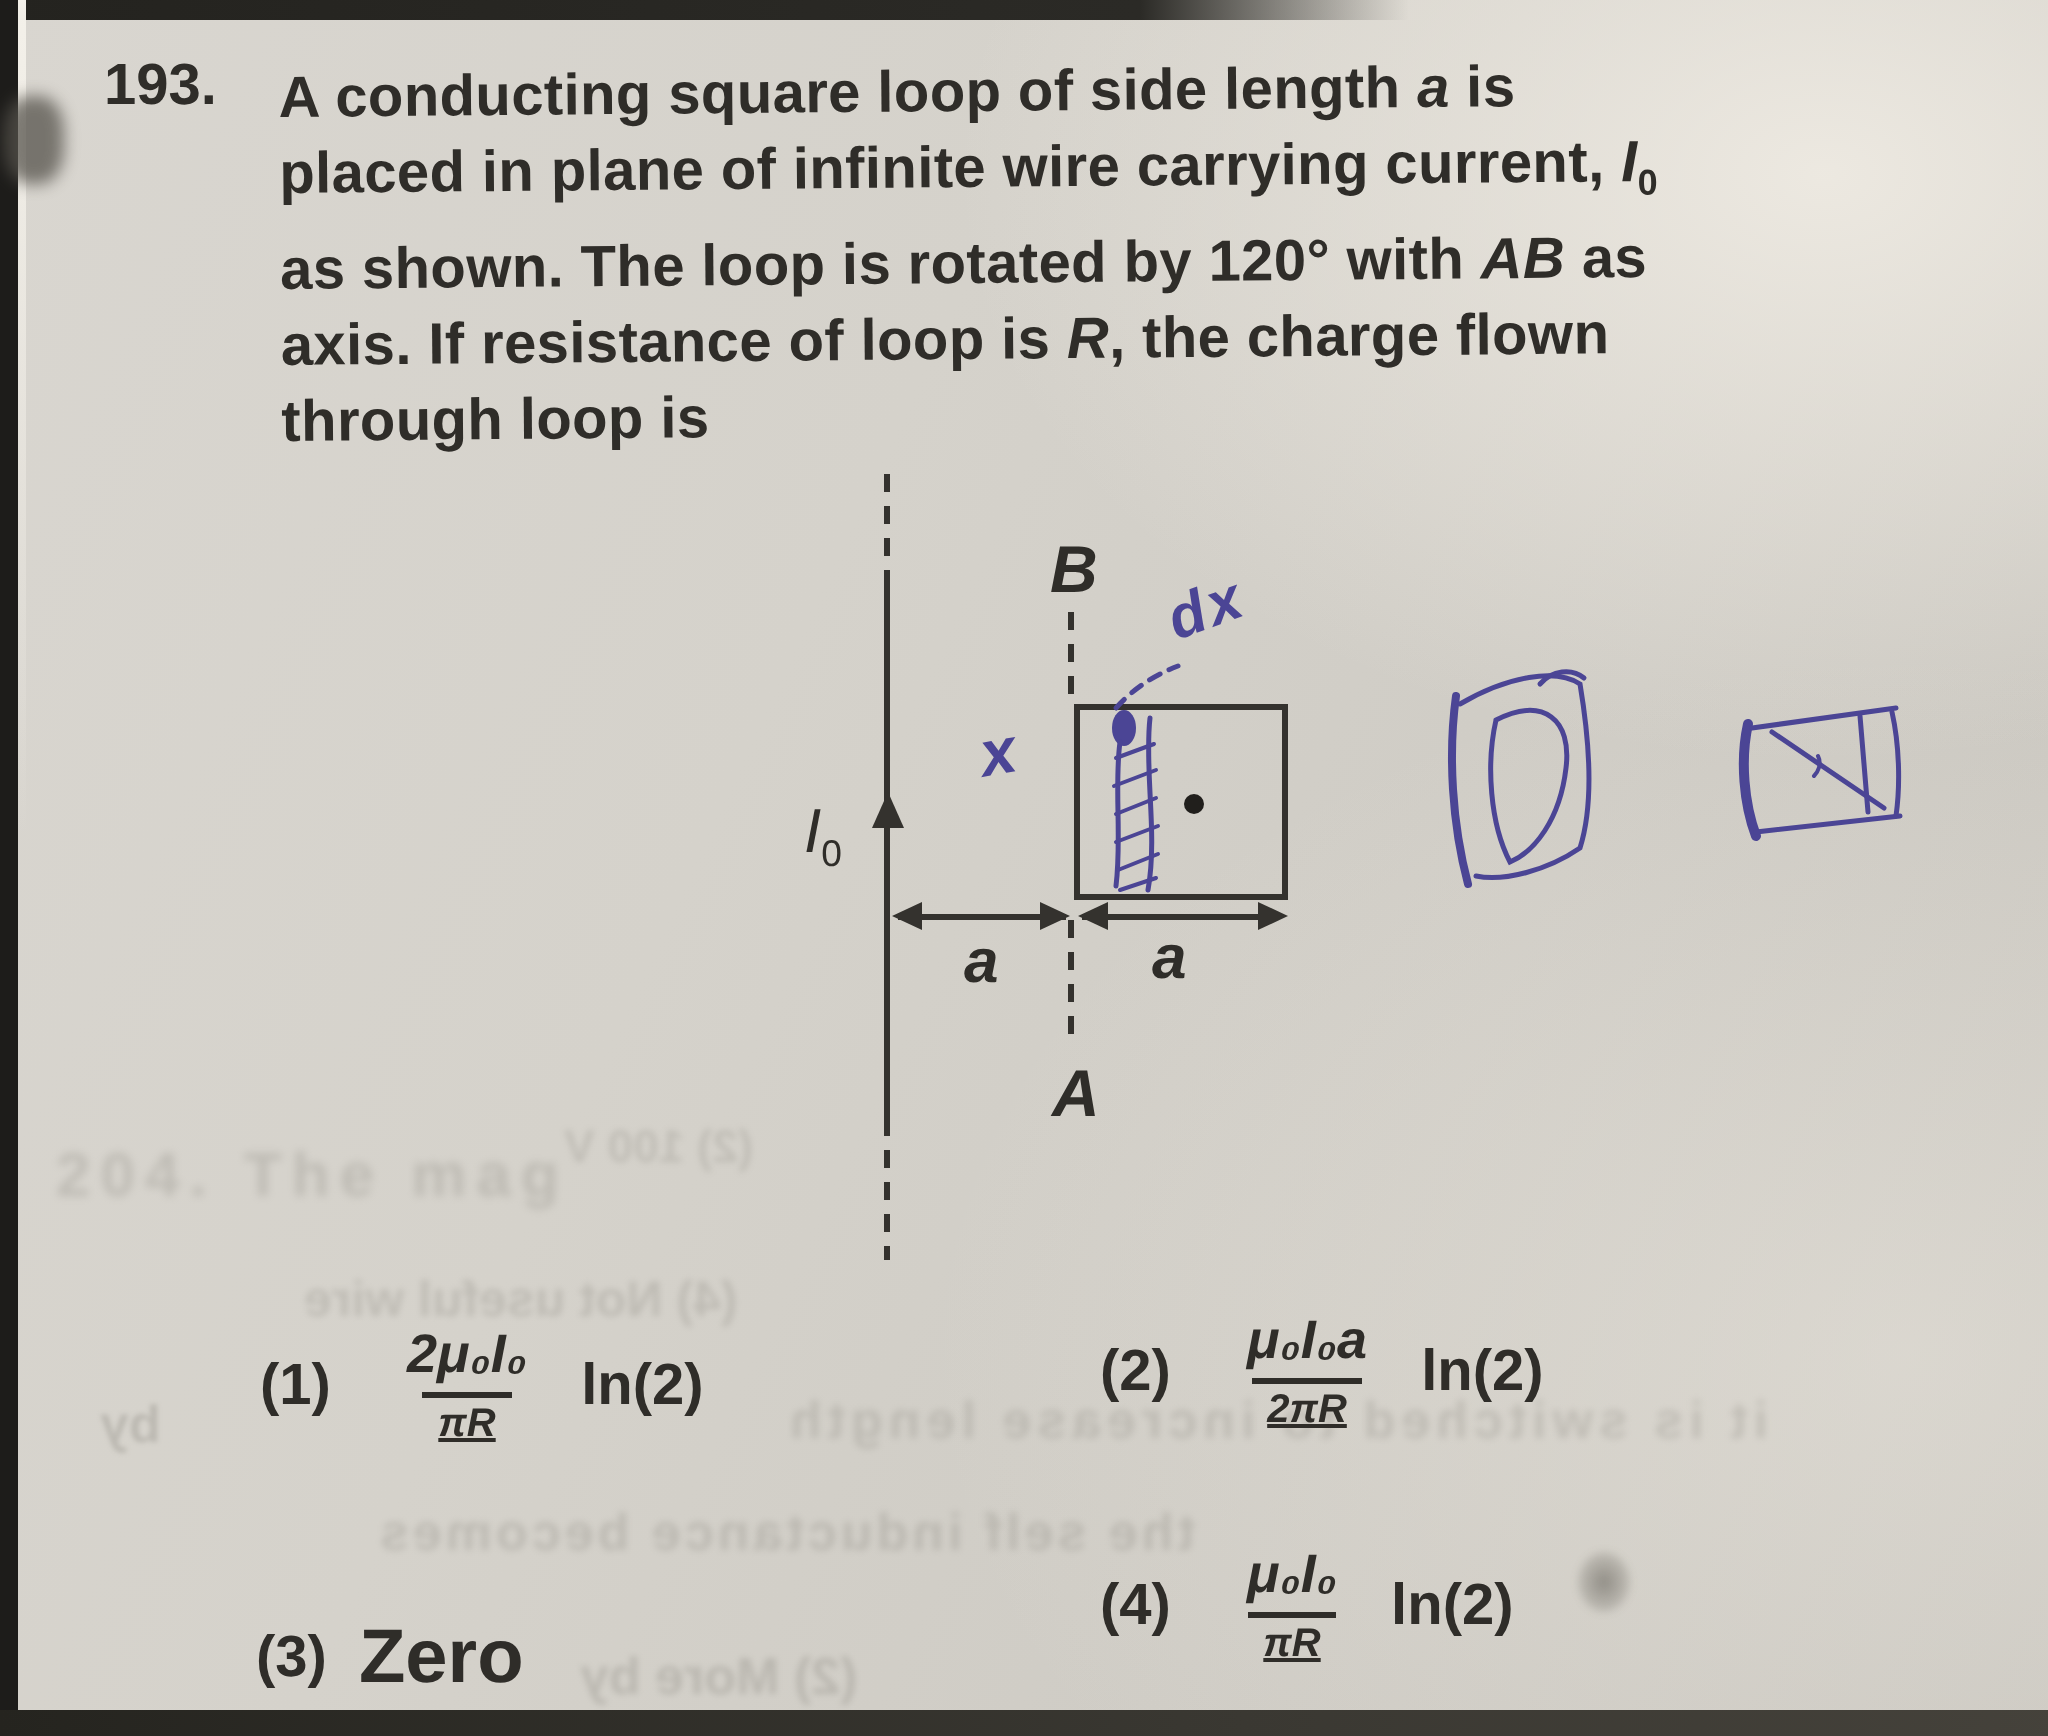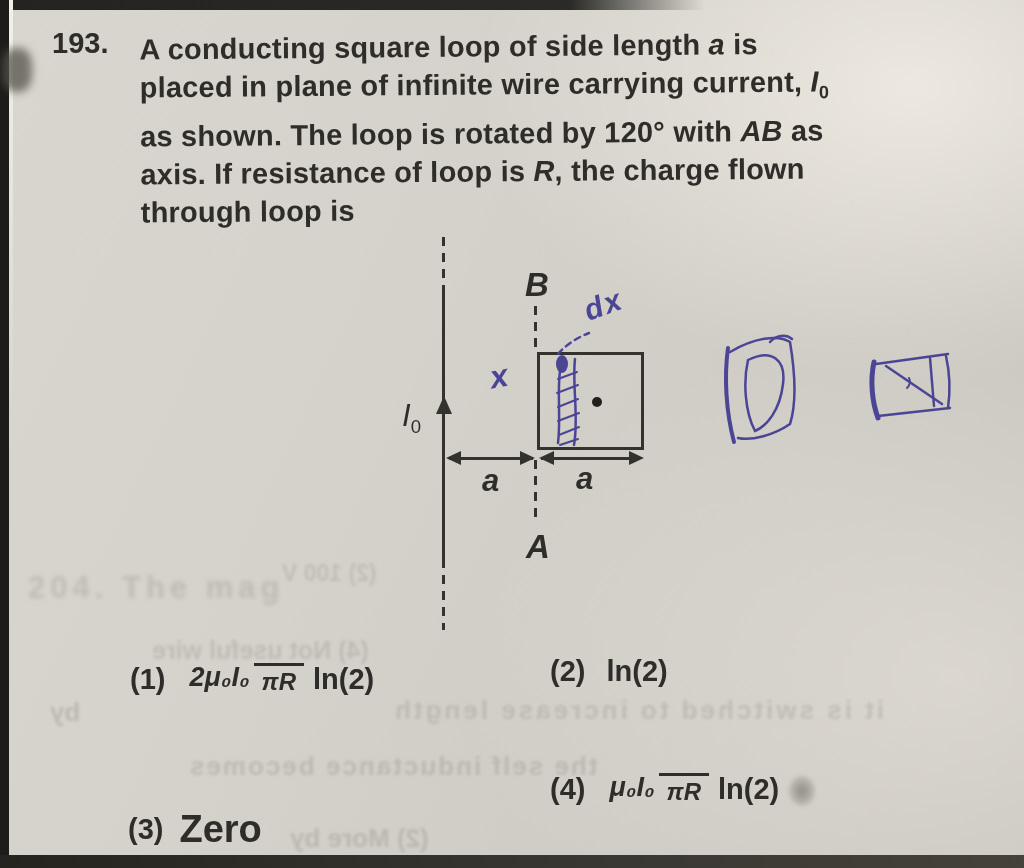--- a/index.html
+++ b/index.html
@@ -49,23 +49,23 @@
   .ah{position:absolute;top:451px;width:0;height:0;border-top:7.5px solid transparent;border-bottom:7.5px solid transparent;}
   .ah.r{border-left:15px solid #34322e;}
   .ah.l{border-right:15px solid #34322e;}
   .hw{position:absolute;font-style:italic;font-weight:700;color:#4b4595;}
   .ink-svg{position:absolute;}
   .ink-svg path,.ink-svg line{stroke:#4b4595;fill:none;stroke-linecap:round;}
 
   
   .opt{position:absolute;display:flex;align-items:center;white-space:nowrap;}
   .olabel{font-size:29px;font-weight:700;margin-right:16px;}
-  .frac{display:inline-flex;flex-direction:row;align-items:center;margin:0 4px;}
+  .frac{display:inline-flex;flex-direction:column;align-items:center;margin:0 18px;}
   .num{font-style:italic;font-weight:700;font-size:27px;padding:0 4px 3px;}
-  .den{font-style:italic;font-weight:700;font-size:24px;border-top:3px solid #2f2d29;padding:2px 8px 0;}
+  .den{font-style:italic;font-weight:700;font-size:20px;border-top:3px solid #2f2d29;padding:2px 8px 0;text-decoration:underline;}
   .suffix{font-weight:700;font-size:29px;margin-left:5px;}
   .zero{font-size:38px;font-weight:700;}
 
   
   .ghost{position:absolute;color:#8a877f;font-weight:700;white-space:nowrap;}
   .ghost.mir{transform:scaleX(-1);}
 </style>
 </head>
 <body>
 
@@ -157,20 +157,24 @@
     <span class="olabel">(1)</span>
     <span class="frac">
       <span class="num">2μ₀I₀</span>
       <span class="den">πR</span>
     </span>
     <span class="suffix">ln(2)</span>
   </div>
 
   <div class="opt" style="left:550px;top:655px;">
     <span class="olabel">(2)</span>
+    <span class="frac">
+      <span class="num">μ₀I₀a</span>
+      <span class="den">2πR</span>
+    </span>
     <span class="suffix">ln(2)</span>
   </div>
 
   <div class="opt" style="left:128px;top:808px;">
     <span class="olabel">(3)</span>
     <span class="zero">Zero</span>
   </div>
 
   <div class="opt" style="left:550px;top:772px;">
     <span class="olabel">(4)</span>

